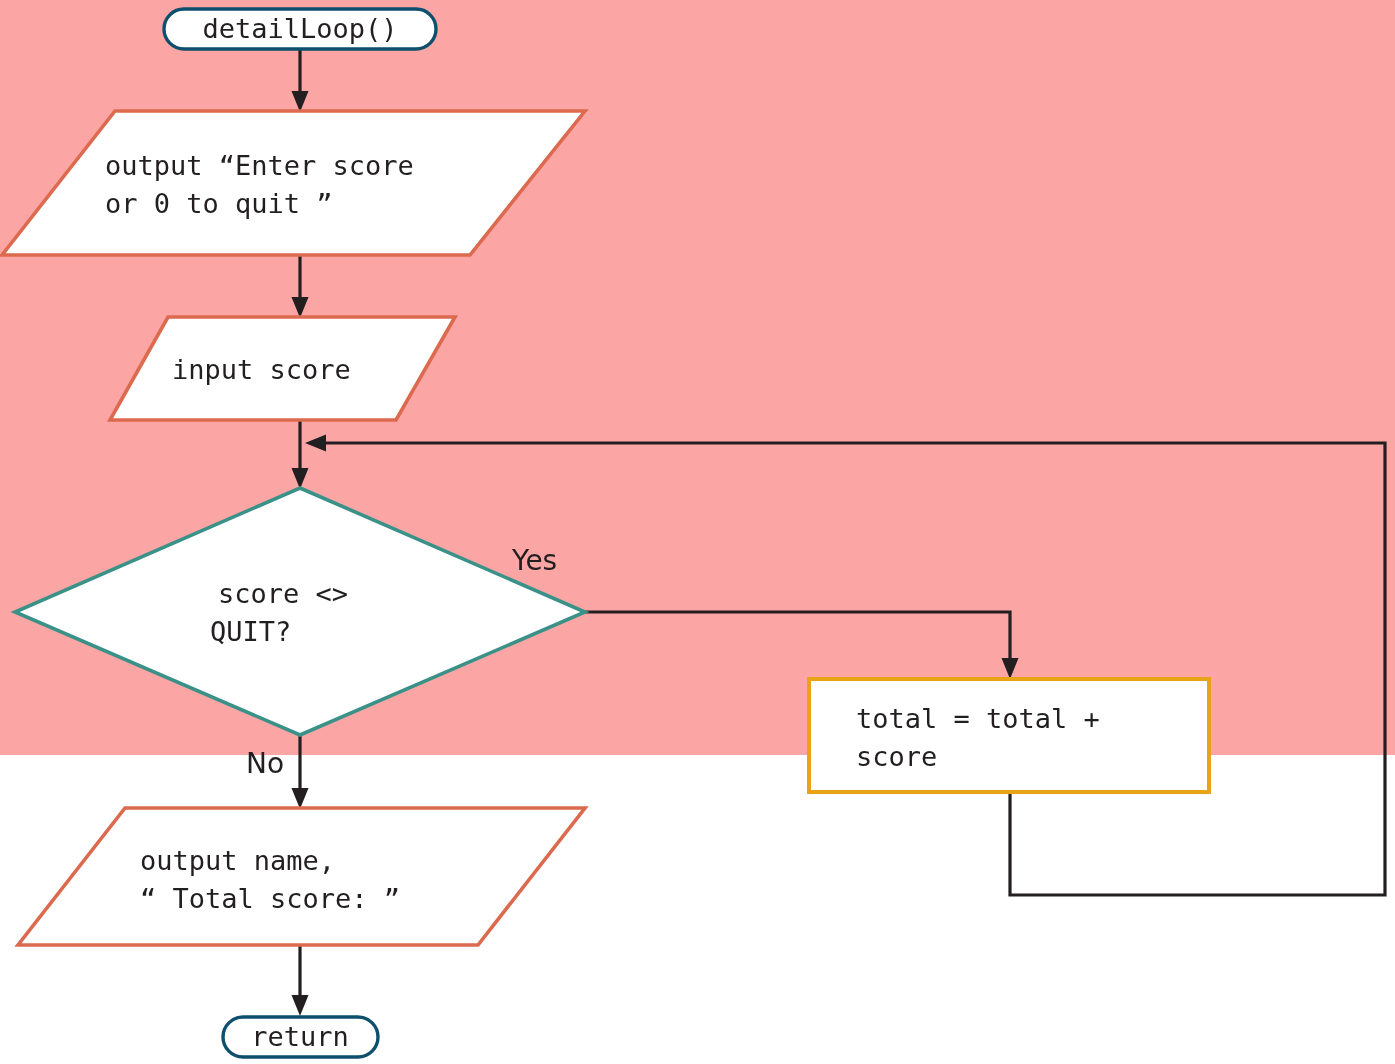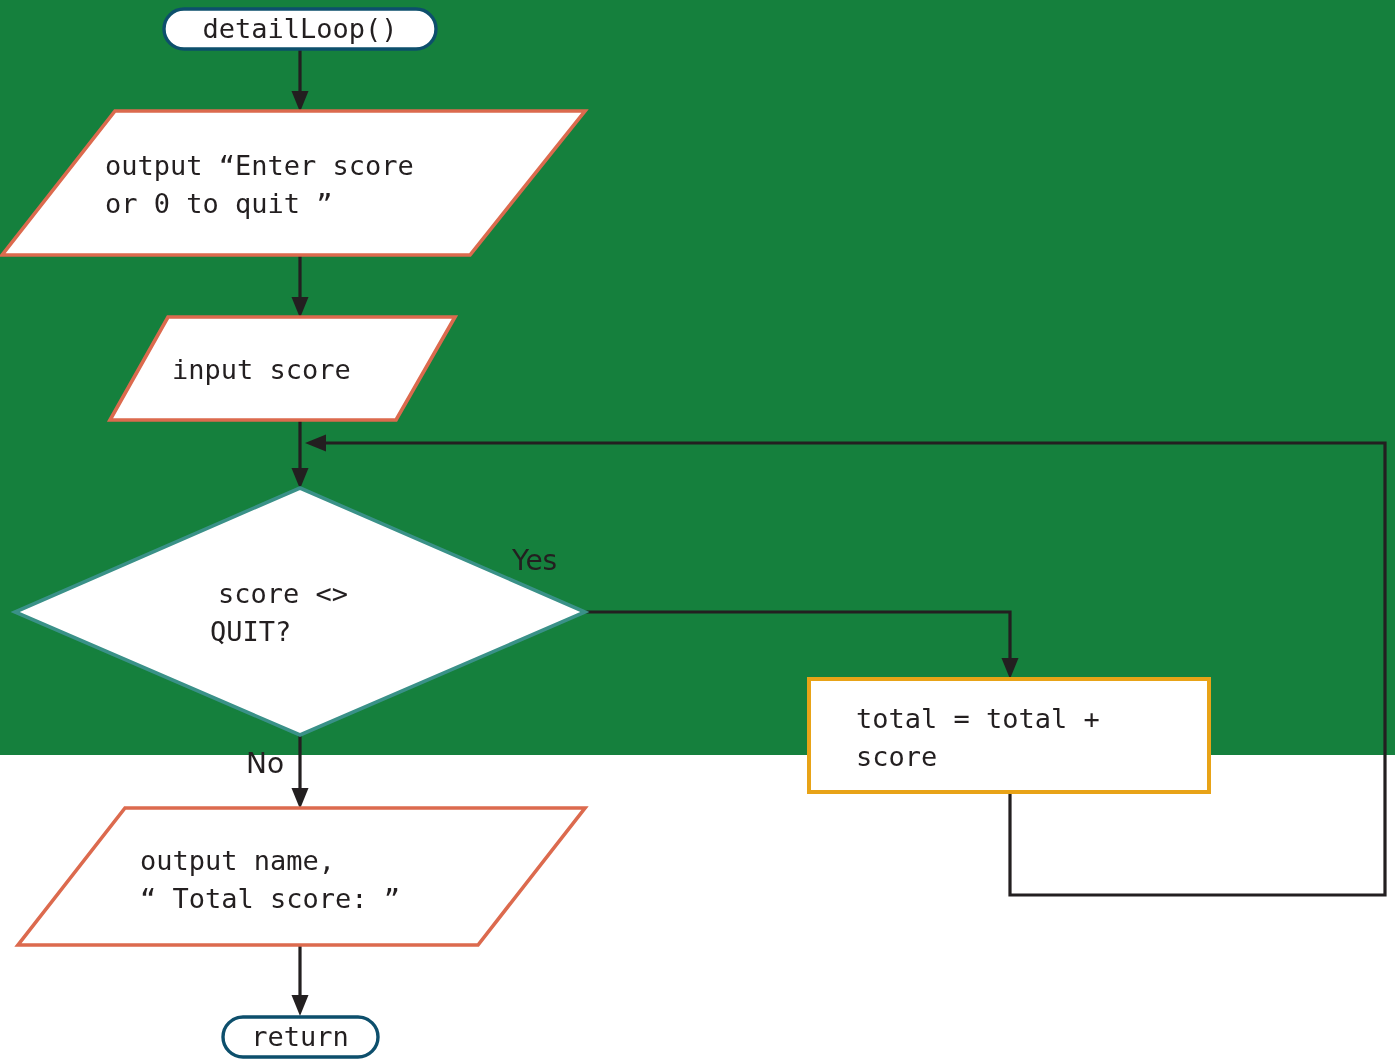--- a/index.html
+++ b/index.html
@@ -10,21 +10,21 @@
   body {
     width: 1395px;
     height: 1064px;
     overflow: hidden;
     font-family: "DejaVu Sans", sans-serif;
   }
   #flowchart-root {
     position: relative;
     width: 1395px;
     height: 755px;
-    background: #15803d;
+    background: #fca5a5;
   }
   svg.chart-canvas {
     display: block;
     width: 1395px;
     height: 1064px;
   }
   .shape-outline {
     fill: #ffffff;
   }
   .connector {

